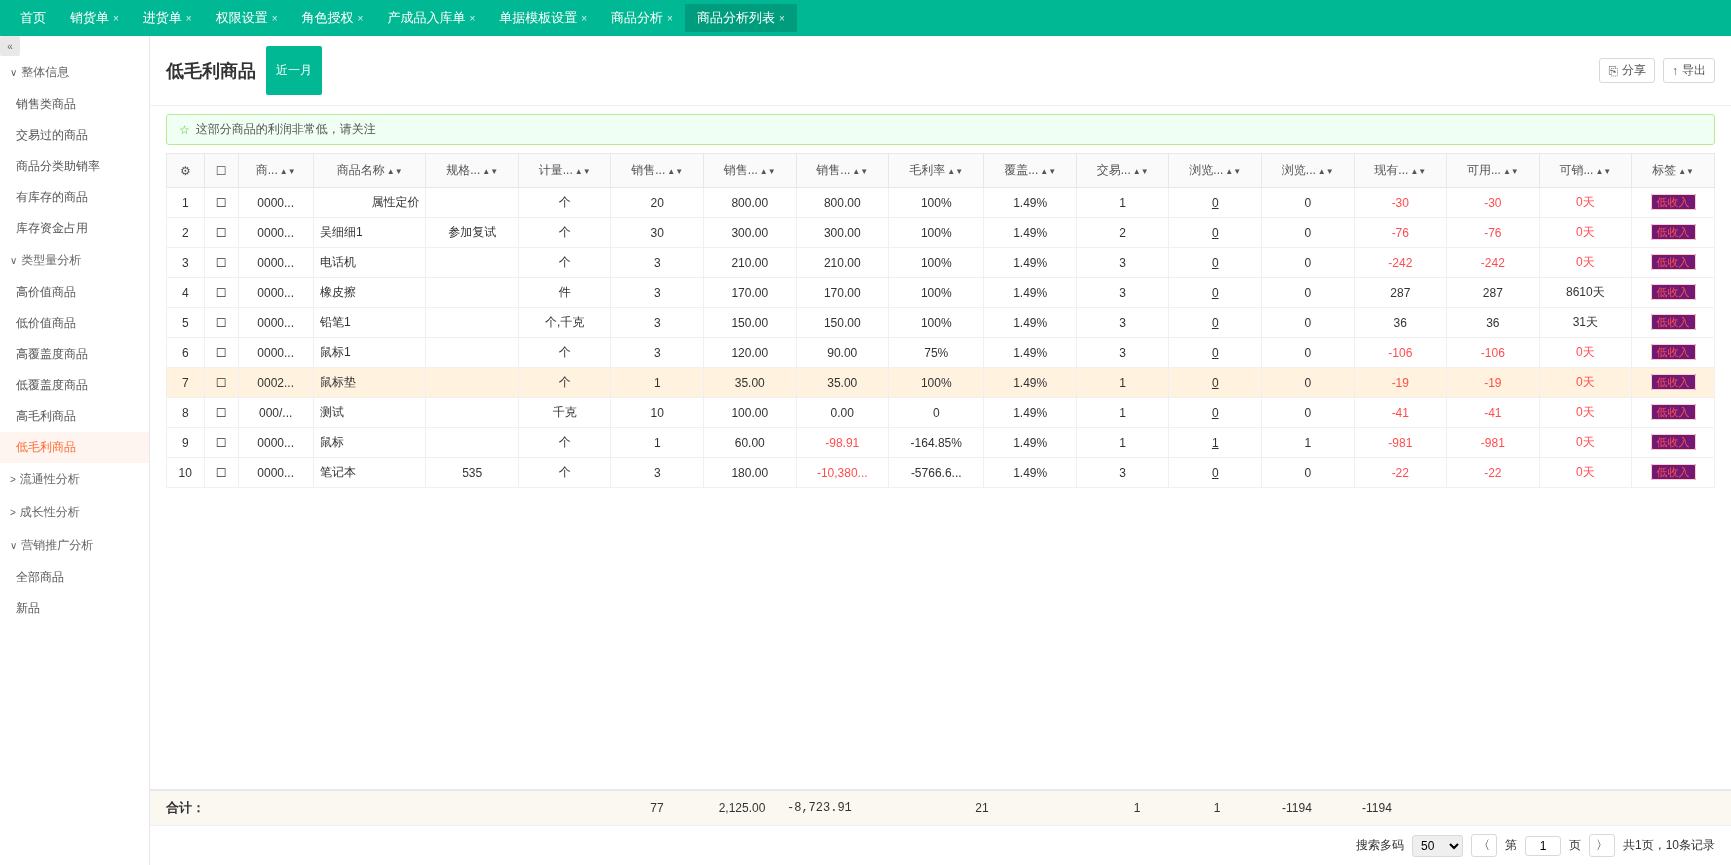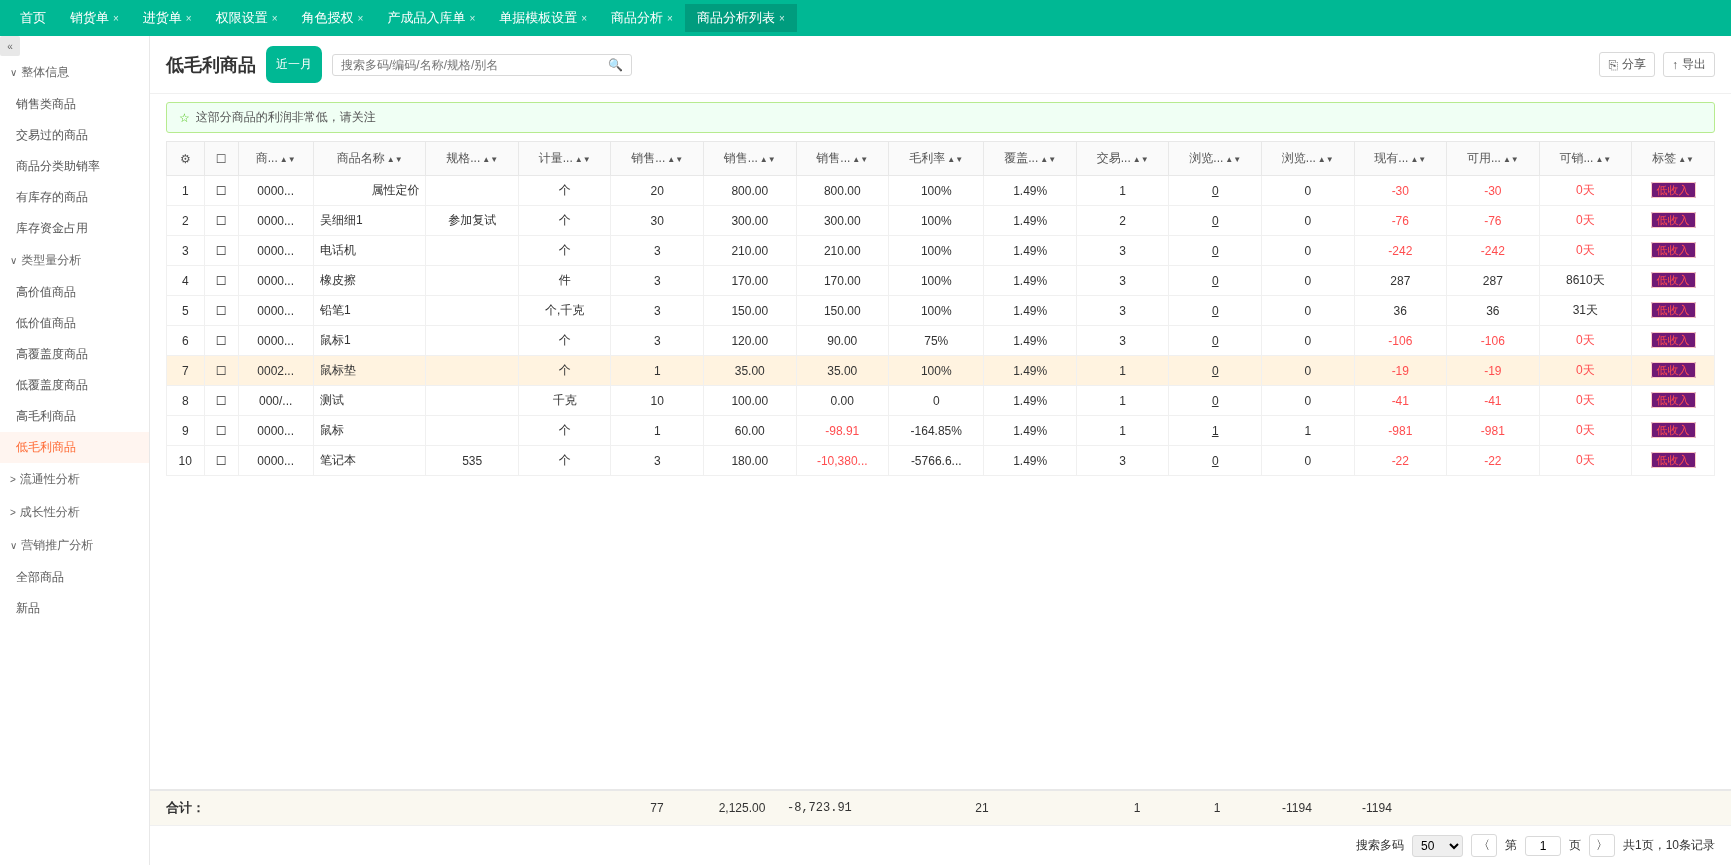--- a/index.html
+++ b/index.html
@@ -78,22 +78,22 @@
     }
     .page-title {
       font-size: 18px;
       font-weight: bold;
       color: #333;
     }
     .filter-btn {
       background: #00b894;
       color: #fff;
       border: none;
-      border-radius: 7px;
-      padding: 10px 10px;
+      border-radius: 2px;
+      padding: 16px 10px;
       font-size: 12px;
       cursor: pointer;
     }
     .search-box {
       display: flex;
       align-items: center;
       border: 1px solid #d9d9d9;
       border-radius: 3px;
       padding: 3px 8px;
       flex: 1;
@@ -273,24 +273,20 @@
       <div class="sidebar-section-title"><span class="arrow">&gt;</span> 流通性分析</div>
       <div class="sidebar-section-title"><span class="arrow">&gt;</span> 成长性分析</div>
       <div class="sidebar-section-title"><span class="arrow">∨</span> 营销推广分析</div>
       <div class="sidebar-item">全部商品</div>
       <div class="sidebar-item">新品</div>
     </div>
   <div class="main-content">
     <div class="content-header">
       <span class="page-title">低毛利商品</span>
       <button class="filter-btn">近一月</button>
-      <div class="search-box">
-        <input type="text" placeholder="搜索多码/编码/名称/规格/别名" style="">
-        <span>🔍</span>
-      </div>
       <div class="header-actions">
         <button class="action-btn">
           <span>⎘</span>
           <span>分享</span>
         </button>
         <button class="action-btn">
           <span>↑</span>
           <span>导出</span>
         </button>
       </div>

